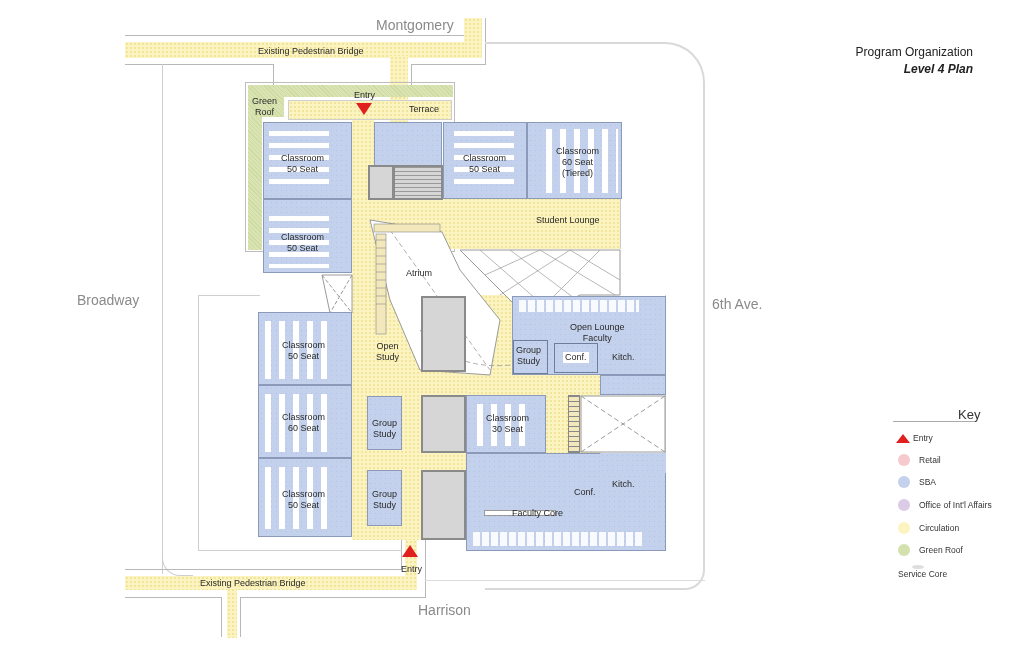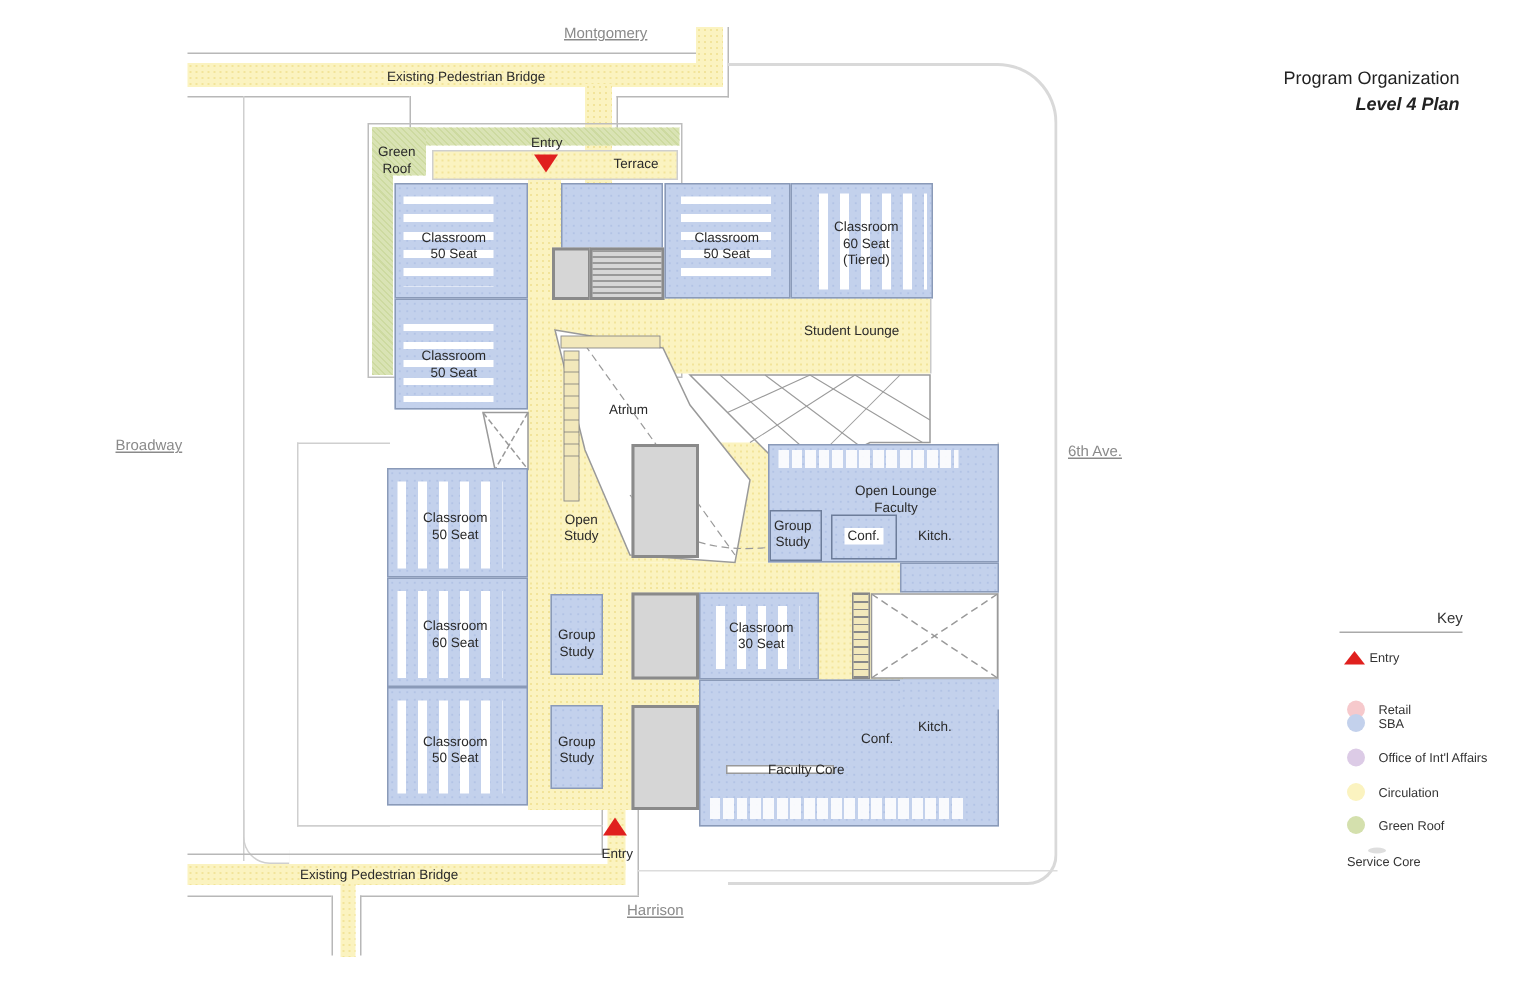--- a/index.html
+++ b/index.html
@@ -4,21 +4,21 @@
 <style>
   html,body{margin:0;padding:0;background:#ffffff;}
   body{width:1024px;height:663px;position:relative;overflow:hidden;font-family:"Liberation Sans",sans-serif;color:#222;}
   .abs{position:absolute;}
   .circ{background-color:#fbf3c0;background-image:radial-gradient(#f2e49a 0.8px,transparent 0.9px);background-size:4px 4px;}
   .sba{background-color:#c3d1ec;background-image:radial-gradient(#b2c3e5 0.7px,transparent 0.8px);background-size:5px 5px;border:1px solid #8a9ab8;box-sizing:border-box;}
   .core{background:#d6d6d6;border:2px solid #8a8a8a;box-sizing:border-box;}
   .green{background-color:#d9e3b4;background-image:repeating-linear-gradient(45deg,#cddaa0 0 1px,transparent 1px 3px);}
   .line{background:#b8b8b8;}
   .lbl{position:absolute;font-size:9px;line-height:11px;text-align:center;color:#2a2a2a;white-space:nowrap;}
-  .street{position:absolute;font-size:10px;color:#8a8a8a;white-space:nowrap;text-decoration:underline;}
+  .street{position:absolute;font-size:14px;color:#8a8a8a;white-space:nowrap;}
   .title{position:absolute;font-size:12px;color:#222;right:51px;}
   .key-item{position:absolute;left:898px;height:14px;display:flex;align-items:center;font-size:8.5px;color:#333;}
   .swatch{width:12px;height:12px;border-radius:50%;margin-right:9px;display:inline-block;}
   .tri-down{width:0;height:0;border-left:8px solid transparent;border-right:8px solid transparent;border-top:12px solid #e0201e;}
   .tri-up{width:0;height:0;border-left:8px solid transparent;border-right:8px solid transparent;border-bottom:12px solid #e0201e;}
   .desks{position:absolute;background-image:repeating-linear-gradient(90deg,#ffffff 0 7px,transparent 7px 9px);opacity:.9;}
   .desk-rows{position:absolute;background-image:repeating-linear-gradient(180deg,#ffffff 0 5px,transparent 5px 12px);}
   .desk-cols{position:absolute;background-image:repeating-linear-gradient(90deg,#ffffff 0 6px,transparent 6px 14px);}
 </style>
 </head>
@@ -212,28 +212,28 @@
 <div class="abs sba" style="left:600px;top:453px;width:66px;height:20px;border:none;"></div>
 <div class="abs" style="left:484px;top:510px;width:70px;height:4px;background:#ffffff;border:1px solid #999;"></div>
 <div class="lbl" style="left:512px;top:508px;">Faculty Core</div>
 <div class="lbl" style="left:574px;top:487px;">Conf.</div>
 <div class="lbl" style="left:612px;top:479px;">Kitch.</div>
 
 <div class="abs tri-up" style="left:402px;top:545px;"></div>
 <div class="lbl" style="left:401px;top:564px;">Entry</div>
 
 <div>
-  <div class="abs" style="left:958px;top:407px;font-size:10px;color:#333;">Key</div>
+  <div class="abs" style="left:958px;top:407px;font-size:13px;color:#333;">Key</div>
   <div class="abs" style="left:893px;top:421px;width:82px;height:1px;background:#aaaaaa;"></div>
 
   <div class="key-item" style="top:431px;">
     <span style="display:inline-block;width:0;height:0;border-left:7px solid transparent;border-right:7px solid transparent;border-bottom:9px solid #e0201e;margin-right:3px;margin-left:-2px;"></span>
     <span>Entry</span>
   </div>
-  <div class="key-item" style="top:466px;">
+  <div class="key-item" style="top:453px;">
     <span class="swatch" style="background:#f6c9cc;"></span>
     <span>Retail</span>
   </div>
   <div class="key-item" style="top:475px;">
     <span class="swatch" style="background:#c3d1ec;"></span>
     <span>SBA</span>
   </div>
   <div class="key-item" style="top:498px;">
     <span class="swatch" style="background:#dccbe6;"></span>
     <span>Office of Int'l Affairs</span>

